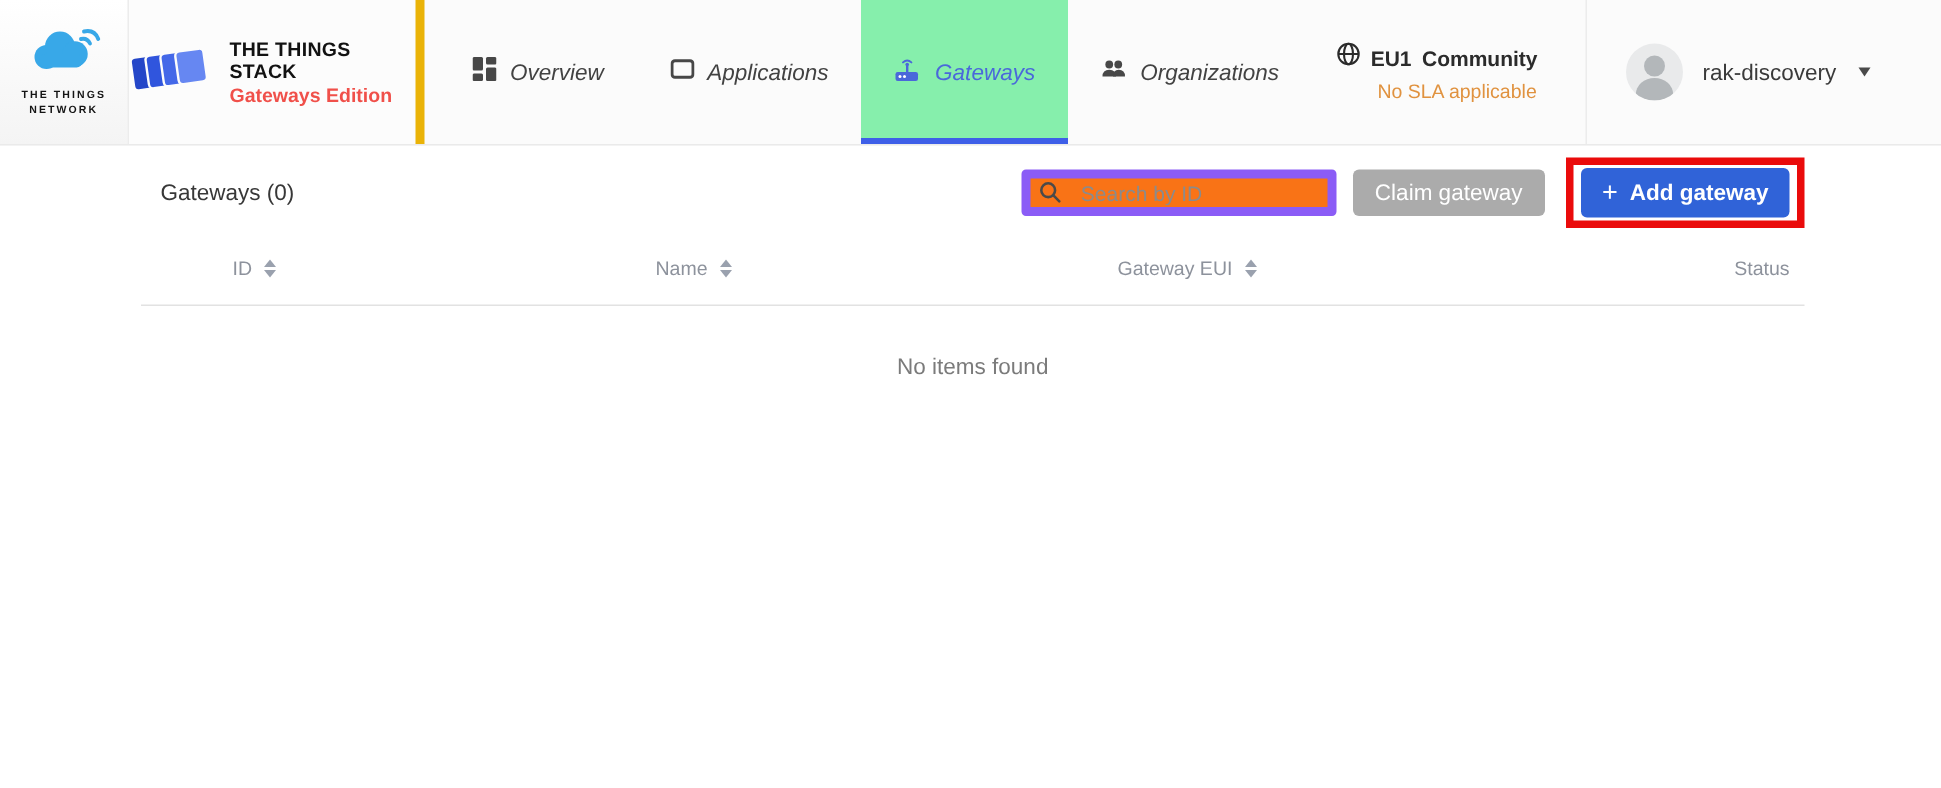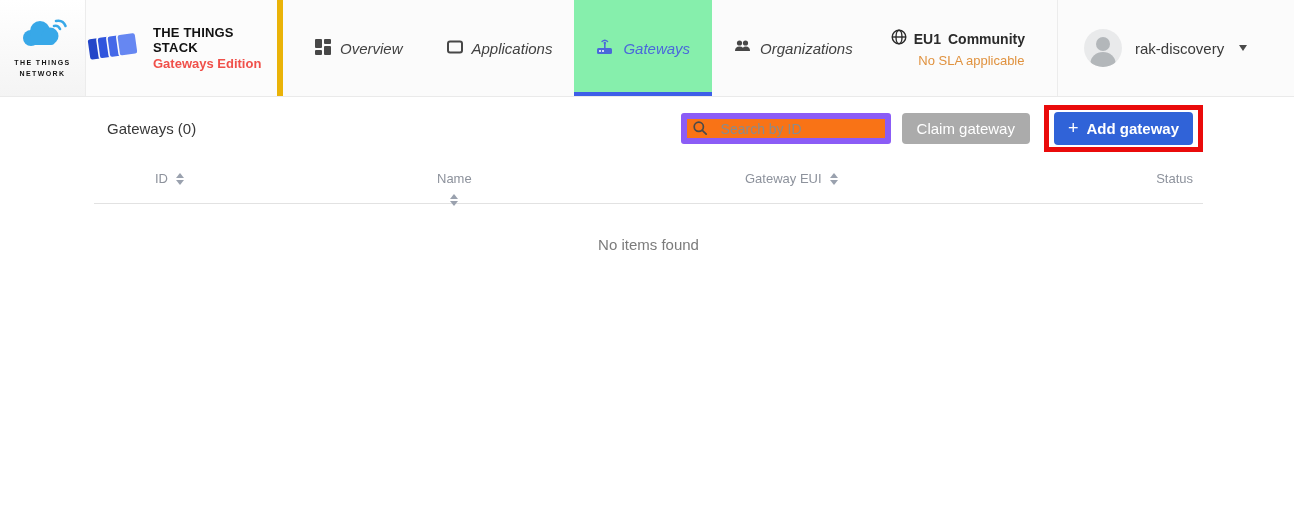--- a/index.html
+++ b/index.html
@@ -46,21 +46,21 @@
 
   .claim-btn { margin-left:11px; height:31px; padding:0 15px; background:#ababab; color:#ffffff; font-size:15px; font-weight:400;
     border:none; border-radius:4px; font-family:"Liberation Sans", sans-serif; cursor:pointer; }
   .add-wrapper { margin-left:14px; border:5px solid #ea0b0b; padding:2px 5px; background:#fff; }
   .add-btn { height:33px; padding:0 14px; background:#3063d8; color:#ffffff; font-size:15px; font-weight:700; border:none; border-radius:4px;
     display:flex; align-items:center; gap:8px; font-family:"Liberation Sans", sans-serif; cursor:pointer; }
   .plus { font-size:18px; font-weight:400; line-height:1; position:relative; top:-1px; }
 
   .table-head { position:relative; height:52px; border-bottom:1px solid #e2e2e2; }
   .th { position:absolute; top:19px; display:flex; align-items:center; gap:8px; font-size:13px; color:#8d929c; cursor:pointer; }
-  .th-id { left:15px;margin-left:46px; } .th-name { left:343px;flex-direction:column; } .th-eui { left:651px; } .th-status { right:10px; cursor:default; }
+  .th-id { left:15px;margin-left:46px; } .th-name { left:343px; } .th-eui { left:651px; } .th-status { right:10px; cursor:default; }
   .sort { display:flex; flex-direction:column; align-items:center; gap:2px; }
   .tri-up { width:0; height:0; border-left:4px solid transparent; border-right:4px solid transparent; border-bottom:5px solid #9aa1ae; }
   .tri-down { width:0; height:0; border-left:4px solid transparent; border-right:4px solid transparent; border-top:5px solid #9aa1ae; }
 
   .empty { text-align:center; margin-top:32px; font-size:15px; color:#7b7b7b; }
 </style>
 </head>
 <body>
 
 <div class="header">

